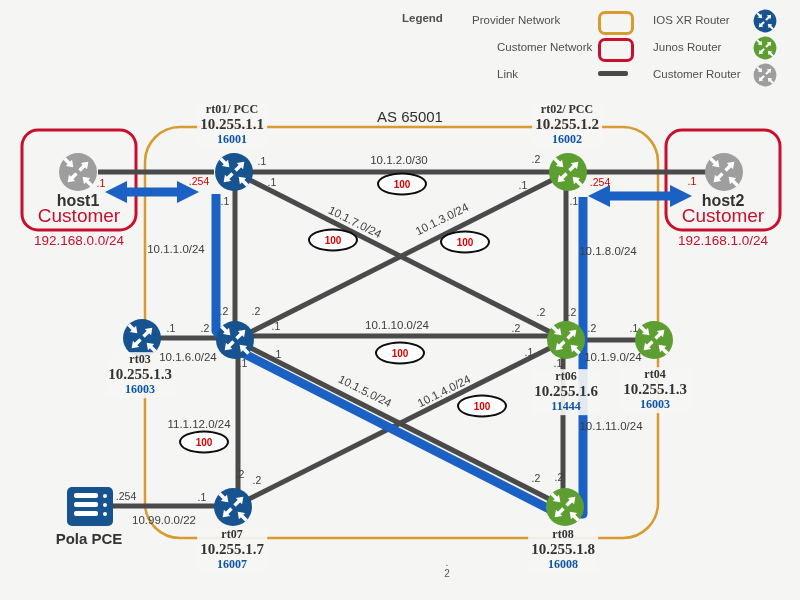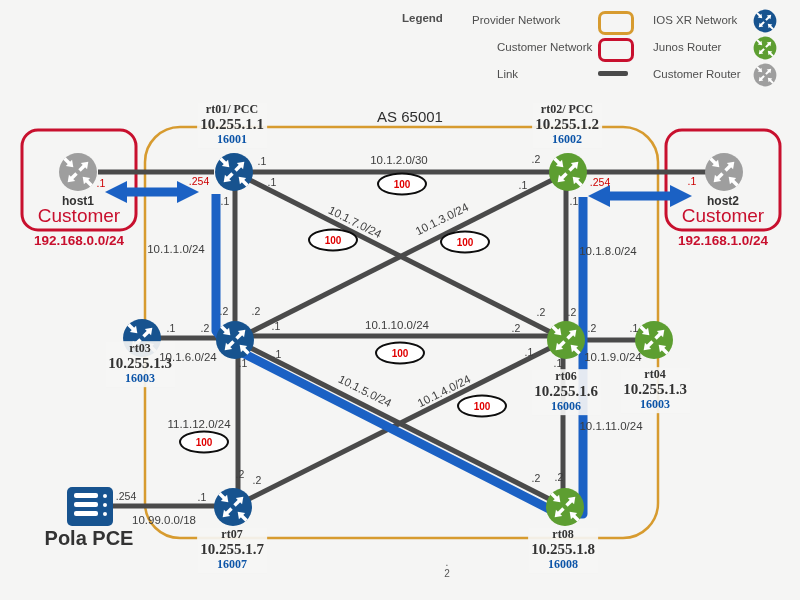--- a/index.html
+++ b/index.html
@@ -15,23 +15,23 @@
   .rotm{transform:translate(-50%,-50%) rotate(-26.5deg);}
   .metric{width:46px;height:19px;background:#ffffff;border:2px solid #0d0d0d;border-radius:50%;
           color:#e00000;font-size:10px;font-weight:bold;display:flex;align-items:center;justify-content:center;}
   .teoval{width:216px;height:37px;background:#ffffff;border:2px solid #000;border-radius:50%;
           color:#000;font-size:13.5px;display:flex;align-items:center;justify-content:center;}
   .aslbl{font-size:15px;color:#2f2f2f;}
   .nodelbl{text-align:center;line-height:1.12;font-weight:bold;font-size:12px;color:#333;
            background:rgba(245,245,244,0.92);padding:1px 3px;font-family:Liberation Serif, serif;}
   .nodelbl .ip{font-size:15px;}
   .nodelbl .sid{color:#0d55a8;}
-  .hostlbl{font-weight:bold;font-size:12px;color:#333;}
+  .hostlbl{font-weight:bold;font-size:16px;color:#333;}
   .custname{font-size:19px;color:#c8102e;}
-  .custsubnet{font-size:13.5px;font-weight:bold;color:#c8102e;}
+  .custsubnet{font-size:13.5px;font-weight:normal;color:#c8102e;}
   .node{position:absolute;width:40px;height:40px;}
   .node svg{display:block;}
   .iosxr use{fill:#17538f;}
   .junos use{fill:#5d9e31;}
   .custrtr use{fill:#9e9e9e;}
   .pce{position:absolute;left:67px;top:487px;width:46px;height:39px;background:#17538f;border-radius:5px;}
   .pce i{position:absolute;background:#fff;border-radius:2px;}
   .pce .bar{left:7px;width:24px;height:5px;}
   .pce .dot{left:36px;width:4px;height:4px;border-radius:50%;}
   .legend-title{font-weight:bold;font-size:11.5px;color:#404040;}
@@ -101,21 +101,21 @@
     </g>
   </svg>
 
   <div class="lgl legend-title" style="left:402px;top:12px">Legend</div>
   <div class="lgl" style="left:472px;top:14px">Provider Network</div>
   <div class="lgl" style="left:497px;top:41px">Customer Network</div>
   <div class="lgl" style="left:497px;top:68px">Link</div>
   <div class="sw prov" style="left:598px;top:11px"></div>
   <div class="sw cust" style="left:598px;top:38px"></div>
   <div class="sw line" style="left:598px;top:71px"></div>
-  <div class="lgl" style="left:653px;top:14px">IOS XR Network</div>
+  <div class="lgl" style="left:653px;top:14px">IOS XR Router</div>
   <div class="lgl" style="left:653px;top:41px">Junos Router</div>
   <div class="lgl" style="left:653px;top:68px">Customer Router</div>
   <div class="lg-icon iosxr" style="left:753px;top:9px"><svg viewBox="0 0 40 40" width="24" height="24">
         <use href="#sym-router" xlink:href="#sym-router"></use>
       </svg></div>
   <div class="lg-icon junos" style="left:753px;top:36px"><svg viewBox="0 0 40 40" width="24" height="24">
         <use href="#sym-router" xlink:href="#sym-router"></use>
       </svg></div>
   <div class="lg-icon custrtr" style="left:753px;top:63px"><svg viewBox="0 0 40 40" width="24" height="24">
         <use href="#sym-router" xlink:href="#sym-router"></use>
@@ -190,67 +190,67 @@
   <div class="lbl nodelbl" style="left:232px;top:125px">
     <div>rt01/ PCC</div>
     <div class="ip">10.255.1.1</div>
     <div class="sid">16001</div>
   </div>
   <div class="lbl nodelbl" style="left:567px;top:125px">
     <div>rt02/ PCC</div>
     <div class="ip">10.255.1.2</div>
     <div class="sid">16002</div>
   </div>
-  <div class="lbl nodelbl" style="left:140px;top:364px">
+  <div class="lbl nodelbl" style="left:140px;top:375px">
     <div>rt03</div>
     <div class="ip">10.255.1.3</div>
     <div class="sid">16003</div>
   </div>
   <div class="lbl nodelbl" style="left:655px;top:390px">
     <div>rt04</div>
     <div class="ip">10.255.1.3</div>
     <div class="sid">16003</div>
   </div>
   <div class="lbl nodelbl" style="left:566px;top:392px">
     <div>rt06</div>
     <div class="ip">10.255.1.6</div>
-    <div class="sid">16006</div>
+    <div class="sid">11444</div>
   </div>
   <div class="lbl nodelbl" style="left:232px;top:550px">
     <div>rt07</div>
     <div class="ip">10.255.1.7</div>
     <div class="sid">16007</div>
   </div>
   <div class="lbl nodelbl" style="left:563px;top:550px">
     <div>rt08</div>
     <div class="ip">10.255.1.8</div>
     <div class="sid">16008</div>
   </div>
   <div class="lbl hostlbl" style="left:78px;top:201px">host1</div>
   <div class="lbl hostlbl" style="left:723px;top:201px">host2</div>
-  <div class="lbl hostlbl" style="left:89px;top:538px;font-size:20px">Pola PCE</div>
+  <div class="lbl hostlbl" style="left:89px;top:538px;font-size:15px">Pola PCE</div>
 
   <div class="lbl custname" style="left:79px;top:216px">Customer</div>
   <div class="lbl custsubnet" style="left:79px;top:240px">192.168.0.0/24</div>
   <div class="lbl custname" style="left:723px;top:216px">Customer</div>
   <div class="lbl custsubnet" style="left:723px;top:240px">192.168.1.0/24</div>
 
   <div class="lbl subnet" style="left:399px;top:160px">10.1.2.0/30</div>
   <div class="lbl subnet" style="left:176px;top:249px">10.1.1.0/24</div>
   <div class="lbl subnet rotp" style="left:355px;top:222px">10.1.7.0/24</div>
   <div class="lbl subnet rotm" style="left:442px;top:219px">10.1.3.0/24</div>
   <div class="lbl subnet" style="left:608px;top:251px">10.1.8.0/24</div>
   <div class="lbl subnet" style="left:188px;top:357px">10.1.6.0/24</div>
   <div class="lbl subnet" style="left:397px;top:325px">10.1.10.0/24</div>
   <div class="lbl subnet" style="left:199px;top:424px">11.1.12.0/24</div>
   <div class="lbl subnet rotp" style="left:365px;top:391px">10.1.5.0/24</div>
   <div class="lbl subnet" style="left:613px;top:357px">10.1.9.0/24</div>
   <div class="lbl subnet" style="left:611px;top:426px">10.1.11.0/24</div>
   <div class="lbl subnet rotm" style="left:444px;top:391px">10.1.4.0/24</div>
-  <div class="lbl subnet" style="left:164px;top:520px">10.99.0.0/18</div>
+  <div class="lbl subnet" style="left:164px;top:520px">10.99.0.0/22</div>
 
   <div class="lbl metric" style="left:402px;top:184px">100</div>
   <div class="lbl metric" style="left:333px;top:240px">100</div>
   <div class="lbl metric" style="left:465px;top:242px">100</div>
   <div class="lbl metric" style="left:400px;top:353px">100</div>
   <div class="lbl metric" style="left:482px;top:406px">100</div>
   <div class="lbl metric" style="left:204px;top:442px">100</div>
 
   <div class="lbl if red" style="left:101px;top:183px">.1</div>
   <div class="lbl if red" style="left:199px;top:181px">.254</div>

